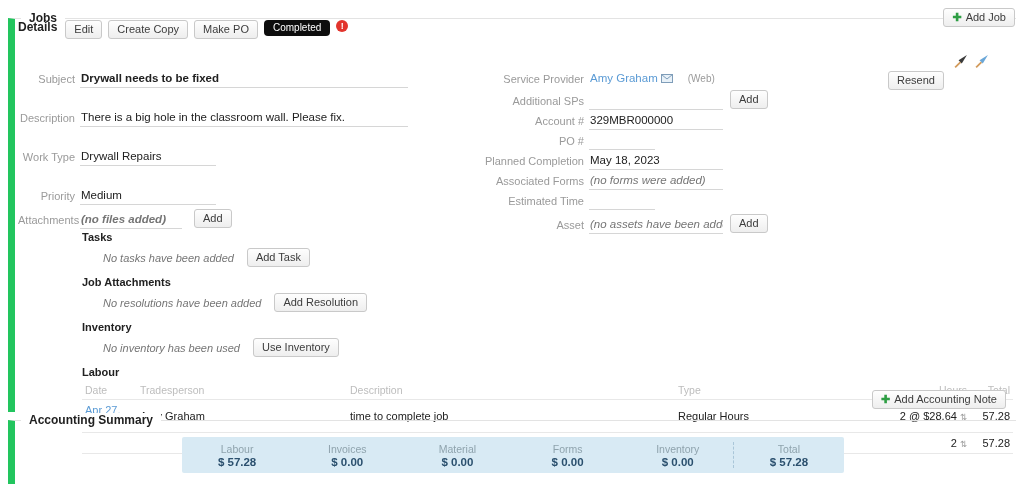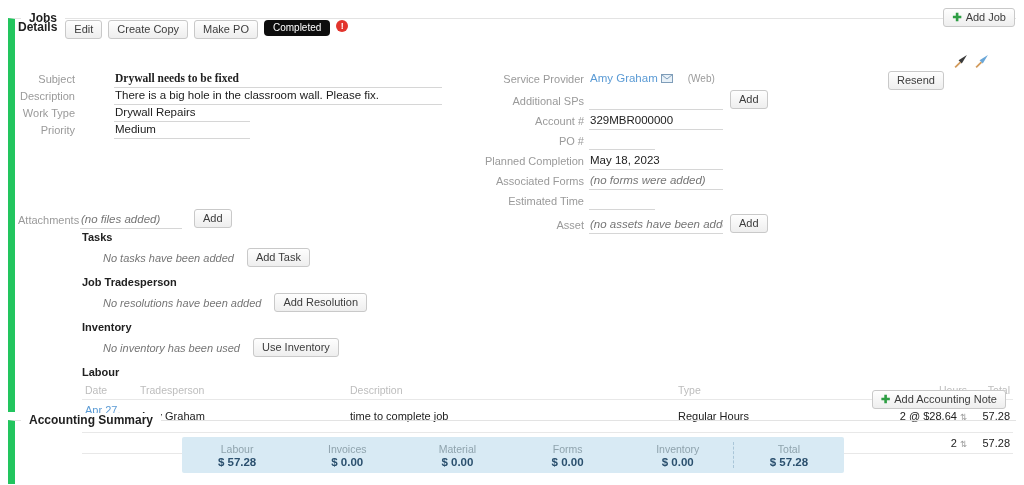--- a/index.html
+++ b/index.html
@@ -42,26 +42,26 @@
   .frow { display:flex; align-items:flex-end; }
   .flabel { color:#9a9a9a; text-align:right; padding-right:5px; padding-bottom:3px; white-space:nowrap; }
   .w60 { width:62px; } .w110 { width:112px; }
   .fval {
     border-bottom:1px solid #d6d6d6; padding:0 2px 3px 1px;
     min-height:16px; font-size:11.5px; white-space:nowrap; overflow:hidden;
   }
   .noline { border-bottom:none; }
   .wideL { width:328px; } .shortL { width:136px; }
   .wideR { width:134px; } .shortR { width:66px; }
-  .bold { font-weight:bold;font-family:Liberation Serif, serif; }
+  .bold { font-weight:bold; }
   .italic { font-style:italic; color:#757575; }
   .link { color:#5b9bd5; text-decoration:none; cursor:pointer; }
   .suffix { color:#9a9a9a; font-size:10px; margin-left:14px; }
   .inline-add { margin-left:7px; margin-bottom:1px; }
-  .lcol .frow { margin-bottom:1px;gap:34px; }
+  .lcol .frow { margin-bottom:23px; }
   .rcol .frow { margin-bottom:4px;align-items:flex-end; }
   .envelope { margin:0 1px 0 3px; vertical-align:-1px; }
 
   .sections { position:absolute; left:82px; top:231px; width:934px; }
   .sec-title { font-weight:bold; font-size:11px; margin-bottom:5px; }
   .sec-row { margin:0 0 9px 21px; display:flex; align-items:center; gap:13px; }
 
   table.labour { border-collapse:collapse; width:931px; margin-top:3px; table-layout:fixed; }
   .labour th {
     color:#bdbdbd; font-weight:normal; font-size:10.5px; text-align:left;
@@ -180,31 +180,31 @@
   </div>
   <div class="frow">
     <span class="flabel w110">Asset</span>
     <span class="fval wideR italic">(no assets have been added)</span>
     <button class="btn inline-add">Add</button>
   </div>
 </div>
 
 <div class="frow" style="position:absolute; left:18px; top:209px;align-items:flex-end;">
   <span class="flabel w60">Attachments</span>
-  <span class="fval italic" style="width:102px;">(no files added)</span>
+  <span class="fval italic" style="width:102px;font-weight:bold;">(no files added)</span>
   <button class="btn" style="margin-left:12px; margin-bottom:1px;">Add</button>
 </div>
 
 <div class="sections">
   <div class="sec-title">Tasks</div>
   <div class="sec-row">
     <span class="italic">No tasks have been added</span>
     <button class="btn">Add Task</button>
   </div>
-  <div class="sec-title">Job Tradesperson</div>
+  <div class="sec-title">Job Attachments</div>
   <div class="sec-row">
     <span class="italic">No resolutions have been added</span>
     <button class="btn">Add Resolution</button>
   </div>
   <div class="sec-title">Inventory</div>
   <div class="sec-row">
     <span class="italic">No inventory has been used</span>
     <button class="btn">Use Inventory</button>
   </div>
 

